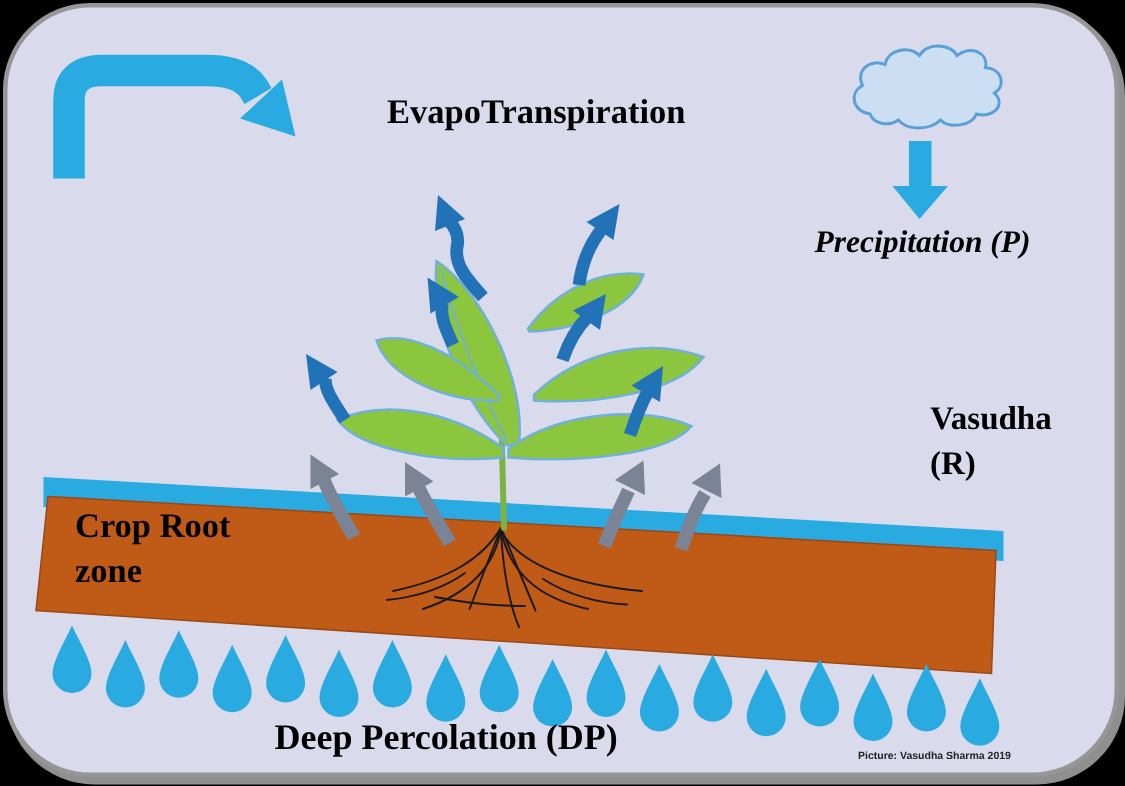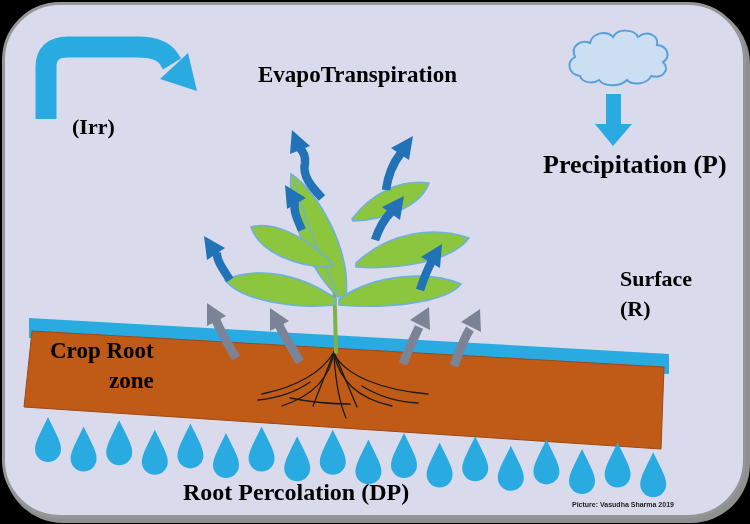--- a/index.html
+++ b/index.html
@@ -5,23 +5,23 @@
   html,body{margin:0;padding:0;background:#000;}
   .canvas{position:relative;width:750px;height:524px;background:var(--outside,#000);overflow:hidden;
           font-family:"Liberation Serif",serif;}
   .card{position:absolute;left:2px;top:2px;width:738px;height:510px;
         background:var(--card_bg,#d9dbec);border:3px solid var(--frame,#969696);
         border-radius:58px;box-shadow:3px 4px 0 1px #8f8f8f;}
   .layer{position:absolute;left:0;top:0;width:750px;height:524px;}
   .lbl{position:absolute;font-weight:bold;color:var(--text,#000);line-height:1.3;}
   .evapo{left:258px;top:60px;font-size:23px;line-height:30px;}
   .irr{left:72px;top:112px;font-size:22px;line-height:29px;}
-  .precip{left:543px;top:148px;font-size:26px;}
+  .precip{left:543px;top:148px;font-size:21px;font-style:italic;}
   .runoff{left:620px;top:264px;font-size:22px;line-height:30px;}
-  .croproot{left:50px;top:336px;font-size:23px;line-height:30px;text-align:right;}
+  .croproot{left:50px;top:336px;font-size:23px;line-height:30px;}
   .deepperc{left:183px;top:477px;font-size:24px;}
   .attrib{left:572px;top:500px;font-size:7px;font-family:"Liberation Sans",sans-serif;
           font-weight:bold;color:#222;}
   
   .cyan-fill{fill:var(--cyan,#29abe2);}
   .cyan-stroke{stroke:var(--cyan,#29abe2);fill:none;}
   .blue-fill{fill:var(--arrow_blue,#2272b8);}
   .blue-stroke{stroke:var(--arrow_blue,#2272b8);fill:none;stroke-width:8.5;stroke-linecap:butt;}
   .gray-fill{fill:var(--arrow_gray,#7b8496);}
   .gray-stroke{stroke:var(--arrow_gray,#7b8496);fill:none;stroke-width:9;stroke-linecap:butt;}
@@ -150,26 +150,25 @@
         <path d="M0,-26 C6,-13 13,-2 13,6 A13,13 0 1,1 -13,6 C-13,-2 -6,-13 0,-26 Z" transform="translate(582,475)" class="droplet"></path>
         <path d="M0,-26 C6,-13 13,-2 13,6 A13,13 0 1,1 -13,6 C-13,-2 -6,-13 0,-26 Z" transform="translate(617.6,468.6)" class="droplet"></path>
         <path d="M0,-26 C6,-13 13,-2 13,6 A13,13 0 1,1 -13,6 C-13,-2 -6,-13 0,-26 Z" transform="translate(653.2,478.2)" class="droplet"></path>
       </g>
   </svg>
 
   <div class="lbl evapo">
     <div>EvapoTranspiration</div>
   </div>
   <div class="lbl irr">
-    <div>(Irr)</div>
   </div>
   <div class="lbl precip">Precipitation (P)</div>
   <div class="lbl runoff">
-    <div>Surface</div>
+    <div>Vasudha</div>
     <div>(R)</div>
   </div>
   <div class="lbl croproot">
     <div>Crop Root</div>
     <div>zone</div>
   </div>
-  <div class="lbl deepperc">Root Percolation (DP)</div>
+  <div class="lbl deepperc">Deep Percolation (DP)</div>
   <div class="lbl attrib">Picture: Vasudha Sharma 2019</div>
 </div>
 
 </body></html>

